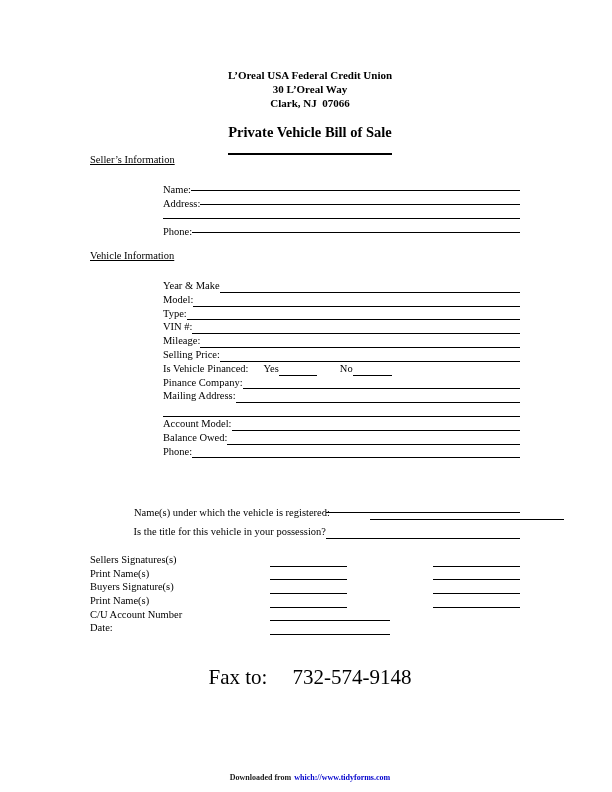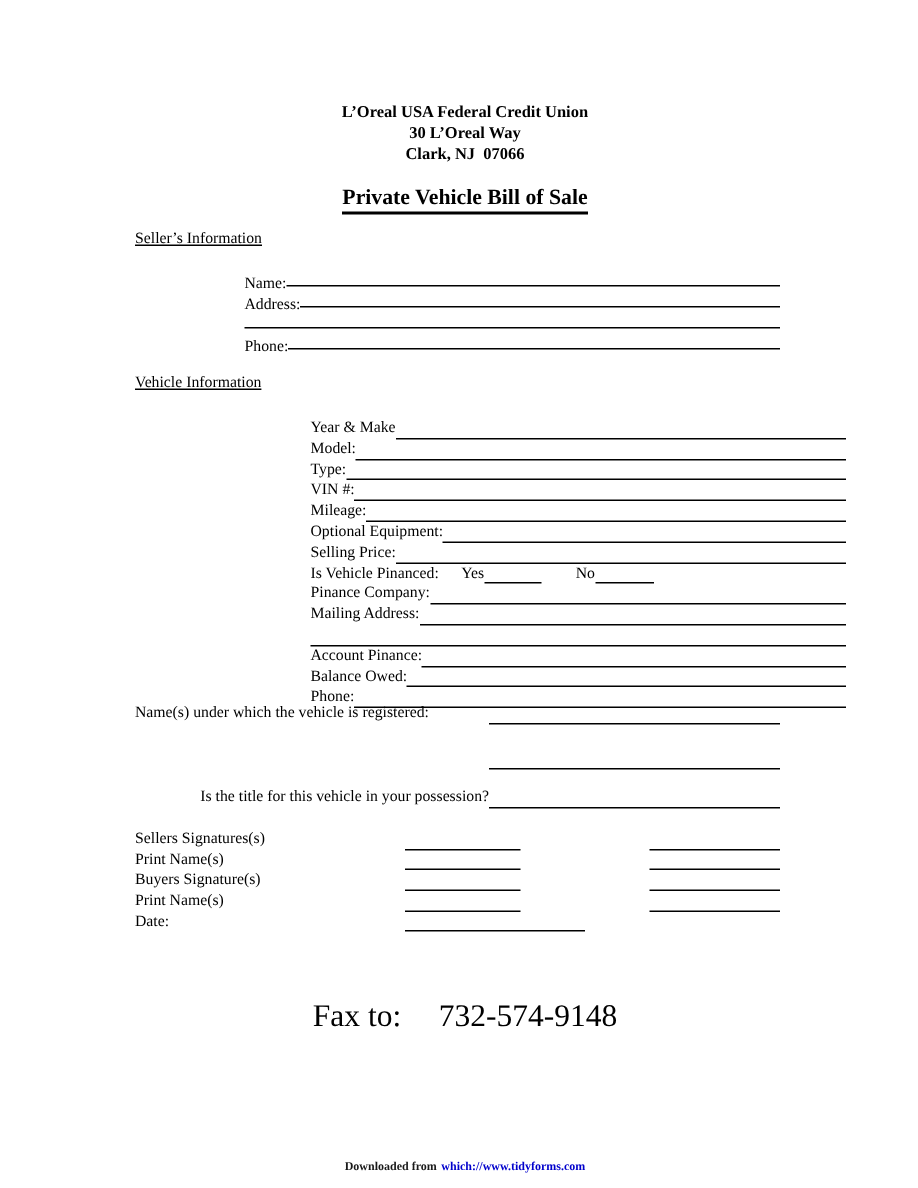--- a/index.html
+++ b/index.html
@@ -30,38 +30,38 @@
     position: absolute;
     top: 123px; left: 4px;
     width: 612px;
     text-align: center;
   }
   .doc-title span {
     display: inline-block;
     font-weight: bold;
     font-size: 14.5px;
     border-bottom: 2px solid #000;
-    padding-bottom: 0px;
+    padding-bottom: 12px;
   }
 
   
   .section-heading {
     position: absolute;
     left: 90px;
     font-size: 10.5px;
     text-decoration: underline;
     white-space: pre;
   }
   #sh-seller  { top: 154px; }
   #sh-vehicle { top: 250px; }
 
   
   .fieldset { position: absolute; left: 163px; width: 357px; }
   #seller-fields  { top: 183px; }
-  #vehicle-fields { top: 279px; margin-left: 44px; }
+  #vehicle-fields { top: 279px; }
 
   .frow {
     display: flex;
     font-size: 10.5px;
     white-space: pre;
   }
   #seller-fields .frow  { height: 14px;   line-height: 14px; align-items: center; }
   #vehicle-fields .frow { height: 13.8px; line-height: 13.8px; }
   .fline { flex: 1; border-bottom: 1px solid #000; }
 
@@ -74,21 +74,21 @@
   
   .qrow {
     position: absolute;
     left: 90px;
     width: 430px;
     height: 14px; line-height: 14px;
     display: flex;
     font-size: 10.5px;
     white-space: pre;
   }
-  #registered-row { top: 469px; }
+  #registered-row { top: 506px; margin-left: 44px; }
   #possession-row { top: 525px; text-align: right; }
   .qrow .qlabel { width: 236px; flex-shrink: 0; }
   .qrow .fline  { flex: 1; border-bottom: 1px solid #000; }
   .standalone-line {
     position: absolute;
     left: 326px; top: 499px;
     width: 194px; height: 13px;
     border-bottom: 1px solid #000;
   }
 
@@ -178,24 +178,20 @@
     <div class="frow">
       <span class="flabel">Type:</span>
       <span class="fline"></span>
     </div>
     <div class="frow">
       <span class="flabel">VIN #:</span>
       <span class="fline"></span>
     </div>
     <div class="frow">
       <span class="flabel">Mileage:</span>
-      <span class="fline"></span>
-    </div>
-    <div class="frow">
-      <span class="flabel">Optional Equipment:</span>
       <span class="fline"></span>
     </div>
     <div class="frow">
       <span class="flabel">Selling Price:</span>
       <span class="fline"></span>
     </div>
     <div class="frow">
       <span class="flabel">Is Vehicle Pinanced:</span>
       <span class="yes-label">Yes</span>
       <span class="yes-line"></span>
@@ -208,21 +204,21 @@
     </div>
     <div class="frow">
       <span class="flabel">Mailing Address:</span>
       <span class="fline"></span>
     </div>
     <div class="frow">
       <span class="flabel"></span>
       <span class="fline"></span>
     </div>
     <div class="frow">
-      <span class="flabel">Account Pinance:</span>
+      <span class="flabel">Account Model:</span>
       <span class="fline"></span>
     </div>
     <div class="frow">
       <span class="flabel">Balance Owed:</span>
       <span class="fline"></span>
     </div>
     <div class="frow">
       <span class="flabel">Phone:</span>
       <span class="fline"></span>
     </div>
@@ -258,20 +254,24 @@
       <span class="sgap"></span>
       <span class="sline2"></span>
     </div>
     <div class="sig-row">
       <span class="siglabel">Print Name(s)</span>
       <span class="sline1"></span>
       <span class="sgap"></span>
       <span class="sline2"></span>
     </div>
     <div class="sig-row">
+      <span class="siglabel">C/U Account Number</span>
+      <span class="sline1"></span>
+    </div>
+    <div class="sig-row">
       <span class="siglabel">Date:</span>
       <span class="sline1"></span>
     </div>
   </div>
 
   <div class="fax-line">
     <span>Fax to:</span><span class="fax-number">732-574-9148</span>
   </div>
 
   <div class="page-footer">

